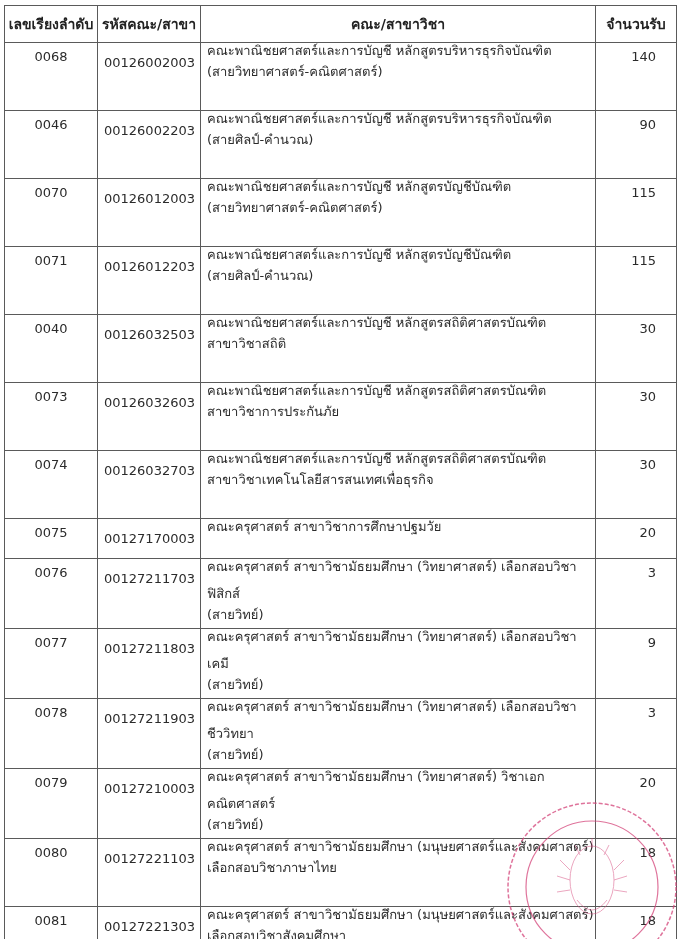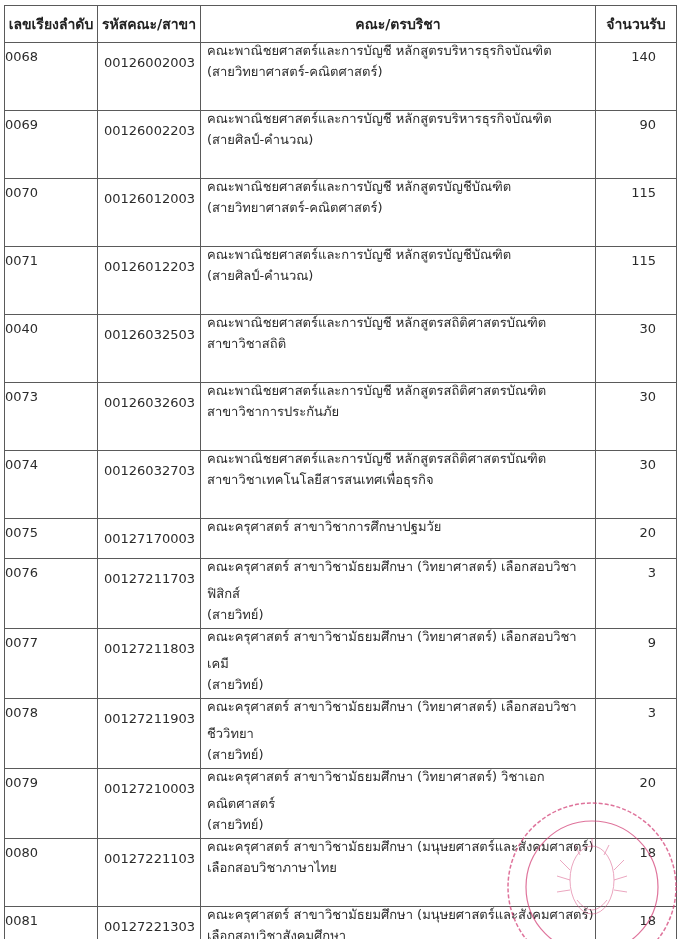--- a/index.html
+++ b/index.html
@@ -7,21 +7,21 @@
       width: 680px; height: 939px; background: #ffffff; position: relative; overflow: hidden;
       font-family: "DejaVu Sans", "Liberation Sans", sans-serif; color: #2b2b2b;
     }
     table {
       position: absolute; left: 4px; top: 5px; width: 672px;
       border-collapse: collapse; table-layout: fixed; font-size: 13px;
     }
     col.c1 { width: 93px; } col.c2 { width: 103px; } col.c3 { width: 395px; } col.c4 { width: 81px; }
     th, td { border: 1px solid #5a5a5a; padding: 0; vertical-align: top; }
     th { height: 36px; font-weight: bold; font-size: 14px; text-align: center; vertical-align: middle; color: #222; }
-    td.num { text-align: left; padding-top: 6px; }
+    td.num { text-align: center; padding-top: 6px; }
     td.code { text-align: left; padding-left: 6px; padding-top: 12px; }
     td.name { padding-left: 6px; line-height: 27px; }
     td.name div { margin-top: -6px; }
     td.quota { text-align: right; padding-right: 20px; padding-top: 6px; }
     tr.r2 td { height: 55px; }
     tr.r1 td { height: 27px; margin-left: 44px; }
     td.merged { position: relative; vertical-align: middle; padding-top: 0; }
     .stamp {
       position: absolute; left: 505px; top: 800px; width: 175px; height: 175px;
       pointer-events: none; opacity: 0.75;
@@ -34,36 +34,36 @@
   <colgroup>
       <col class="c1">
       <col class="c2">
       <col class="c3">
       <col class="c4">
     </colgroup>
   <thead>
     <tr>
       <th>เลขเรียงลำดับ</th>
       <th>รหัสคณะ/สาขา</th>
-      <th>คณะ/ตรบริชา</th>
+      <th>คณะ/สาขาวิชา</th>
       <th>จำนวนรับ</th>
     </tr>
   </thead>
   <tbody>
     <tr class="r2">
       <td class="num">0068</td>
       <td class="code">00126002003</td>
       <td class="name">
           <div>คณะพาณิชยศาสตร์และการบัญชี หลักสูตรบริหารธุรกิจบัณฑิต</div>
           <div>(สายวิทยาศาสตร์-คณิตศาสตร์)</div>
         </td>
       <td class="quota">140</td>
     </tr>
     <tr class="r2">
-      <td class="num">0069</td>
+      <td class="num">0046</td>
       <td class="code">00126002203</td>
       <td class="name">
           <div>คณะพาณิชยศาสตร์และการบัญชี หลักสูตรบริหารธุรกิจบัณฑิต</div>
           <div>(สายศิลป์-คำนวณ)</div>
         </td>
       <td class="quota">90</td>
     </tr>
     <tr class="r2">
       <td class="num">0070</td>
       <td class="code">00126012003</td>

